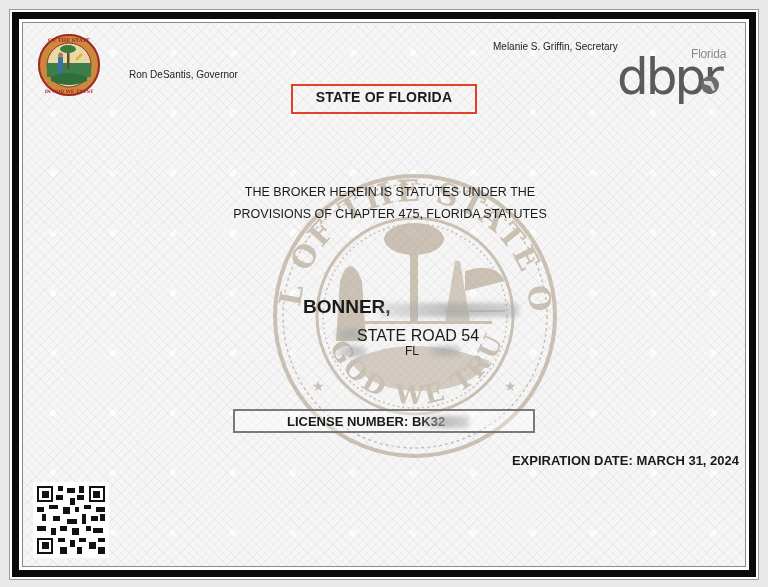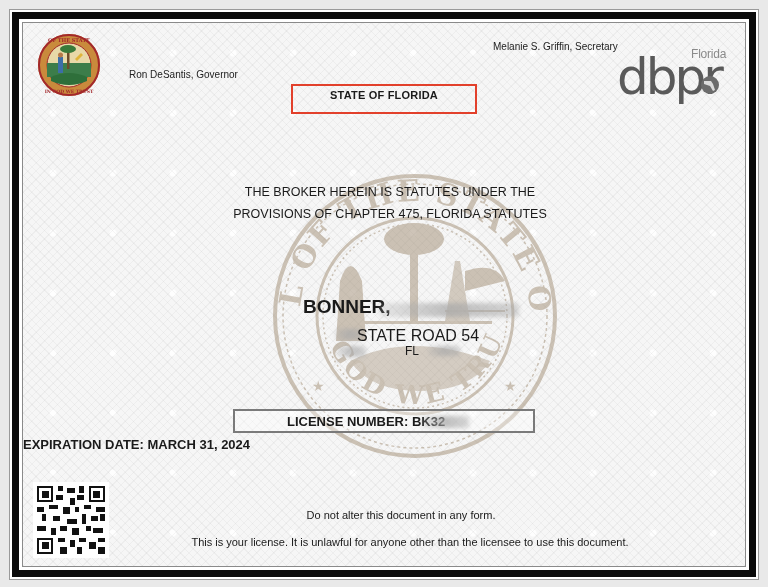--- a/index.html
+++ b/index.html
@@ -41,21 +41,21 @@
     .logo { position: absolute; left: 594px; top: 24px; width: 130px; height: 60px; }
     .logo .florida { position: absolute; left: 74px; top: 0px; font-size: 12px; color: #8a8a8a; letter-spacing: -0.2px; }
     .logo .dbpr { position: absolute; left: 0; top: 4px; font-size: 50px; line-height: 52px; color: #5a5a5a; letter-spacing: -3px; font-family: "DejaVu Sans", sans-serif; font-weight: normal; }
 
     .state-box {
       position: absolute; left: 268px; top: 61px; width: 186px; height: 30px;
       border: 2px solid #e2402b;
     }
     .state-title {
       position: absolute; left: 268px; top: 66px; width: 186px; text-align: center;
-      font-size: 11px; font-weight: bold; letter-spacing: 0.2px;
+      font-size: 14px; font-weight: bold; letter-spacing: 0.2px;
     }
     .dept-title {
       position: absolute; left: 0; top: 94px; width: 724px; text-align: center;
       font-size: 16.5px; font-weight: bold;
     }
     .division-title {
       position: absolute; left: 0; top: 131px; width: 724px; text-align: center;
       font-size: 15px; font-weight: bold;
     }
     .provision {
@@ -81,21 +81,21 @@
 
     .license-box {
       position: absolute; left: 210px; top: 386px; width: 302px; height: 24px;
       border: 2px solid #7a7a7a; background: rgba(255,255,255,0.35);
     }
     .license-num {
       position: absolute; left: 264px; top: 391px; font-size: 13px; font-weight: bold;
     }
     .lic-blur { position: absolute; left: 398px; top: 393px; width: 48px; height: 12px; }
     .expiration {
-      position: absolute; left: 0; top: 414px; width: 724px; text-align: left;
+      position: absolute; left: 0; top: 430px; width: 724px; text-align: right;
       font-size: 13px; font-weight: bold; padding-right: 8px;
     }
     .verify {
       position: absolute; left: 0; top: 436px; width: 724px; text-align: center;
       font-size: 11px; color: #222; padding-right: 14px;
     }
 
     .qr { position: absolute; left: 10px; top: 459px; width: 76px; height: 76px; background: #fff; padding: 4px; }
 
     .notice1 {
@@ -228,15 +228,13 @@
         <rect x="14" y="23" width="2" height="3"></rect>
         <rect x="18" y="22" width="3" height="2"></rect>
       <rect x="22" y="24" width="3" height="3"></rect>
         <rect x="26" y="22" width="3" height="2"></rect>
         <rect x="10" y="26" width="3" height="3"></rect>
       <rect x="17" y="26" width="2" height="3"></rect>
         <rect x="26" y="26" width="3" height="3"></rect>
     </g>
   </svg>
 
-  <div class="notice1">Do not alter this document in any form.</div>
-  <div class="notice2">This is your license. It is unlawful for anyone other than the licensee to use this document.</div>
 </div>
 
 </body></html>

